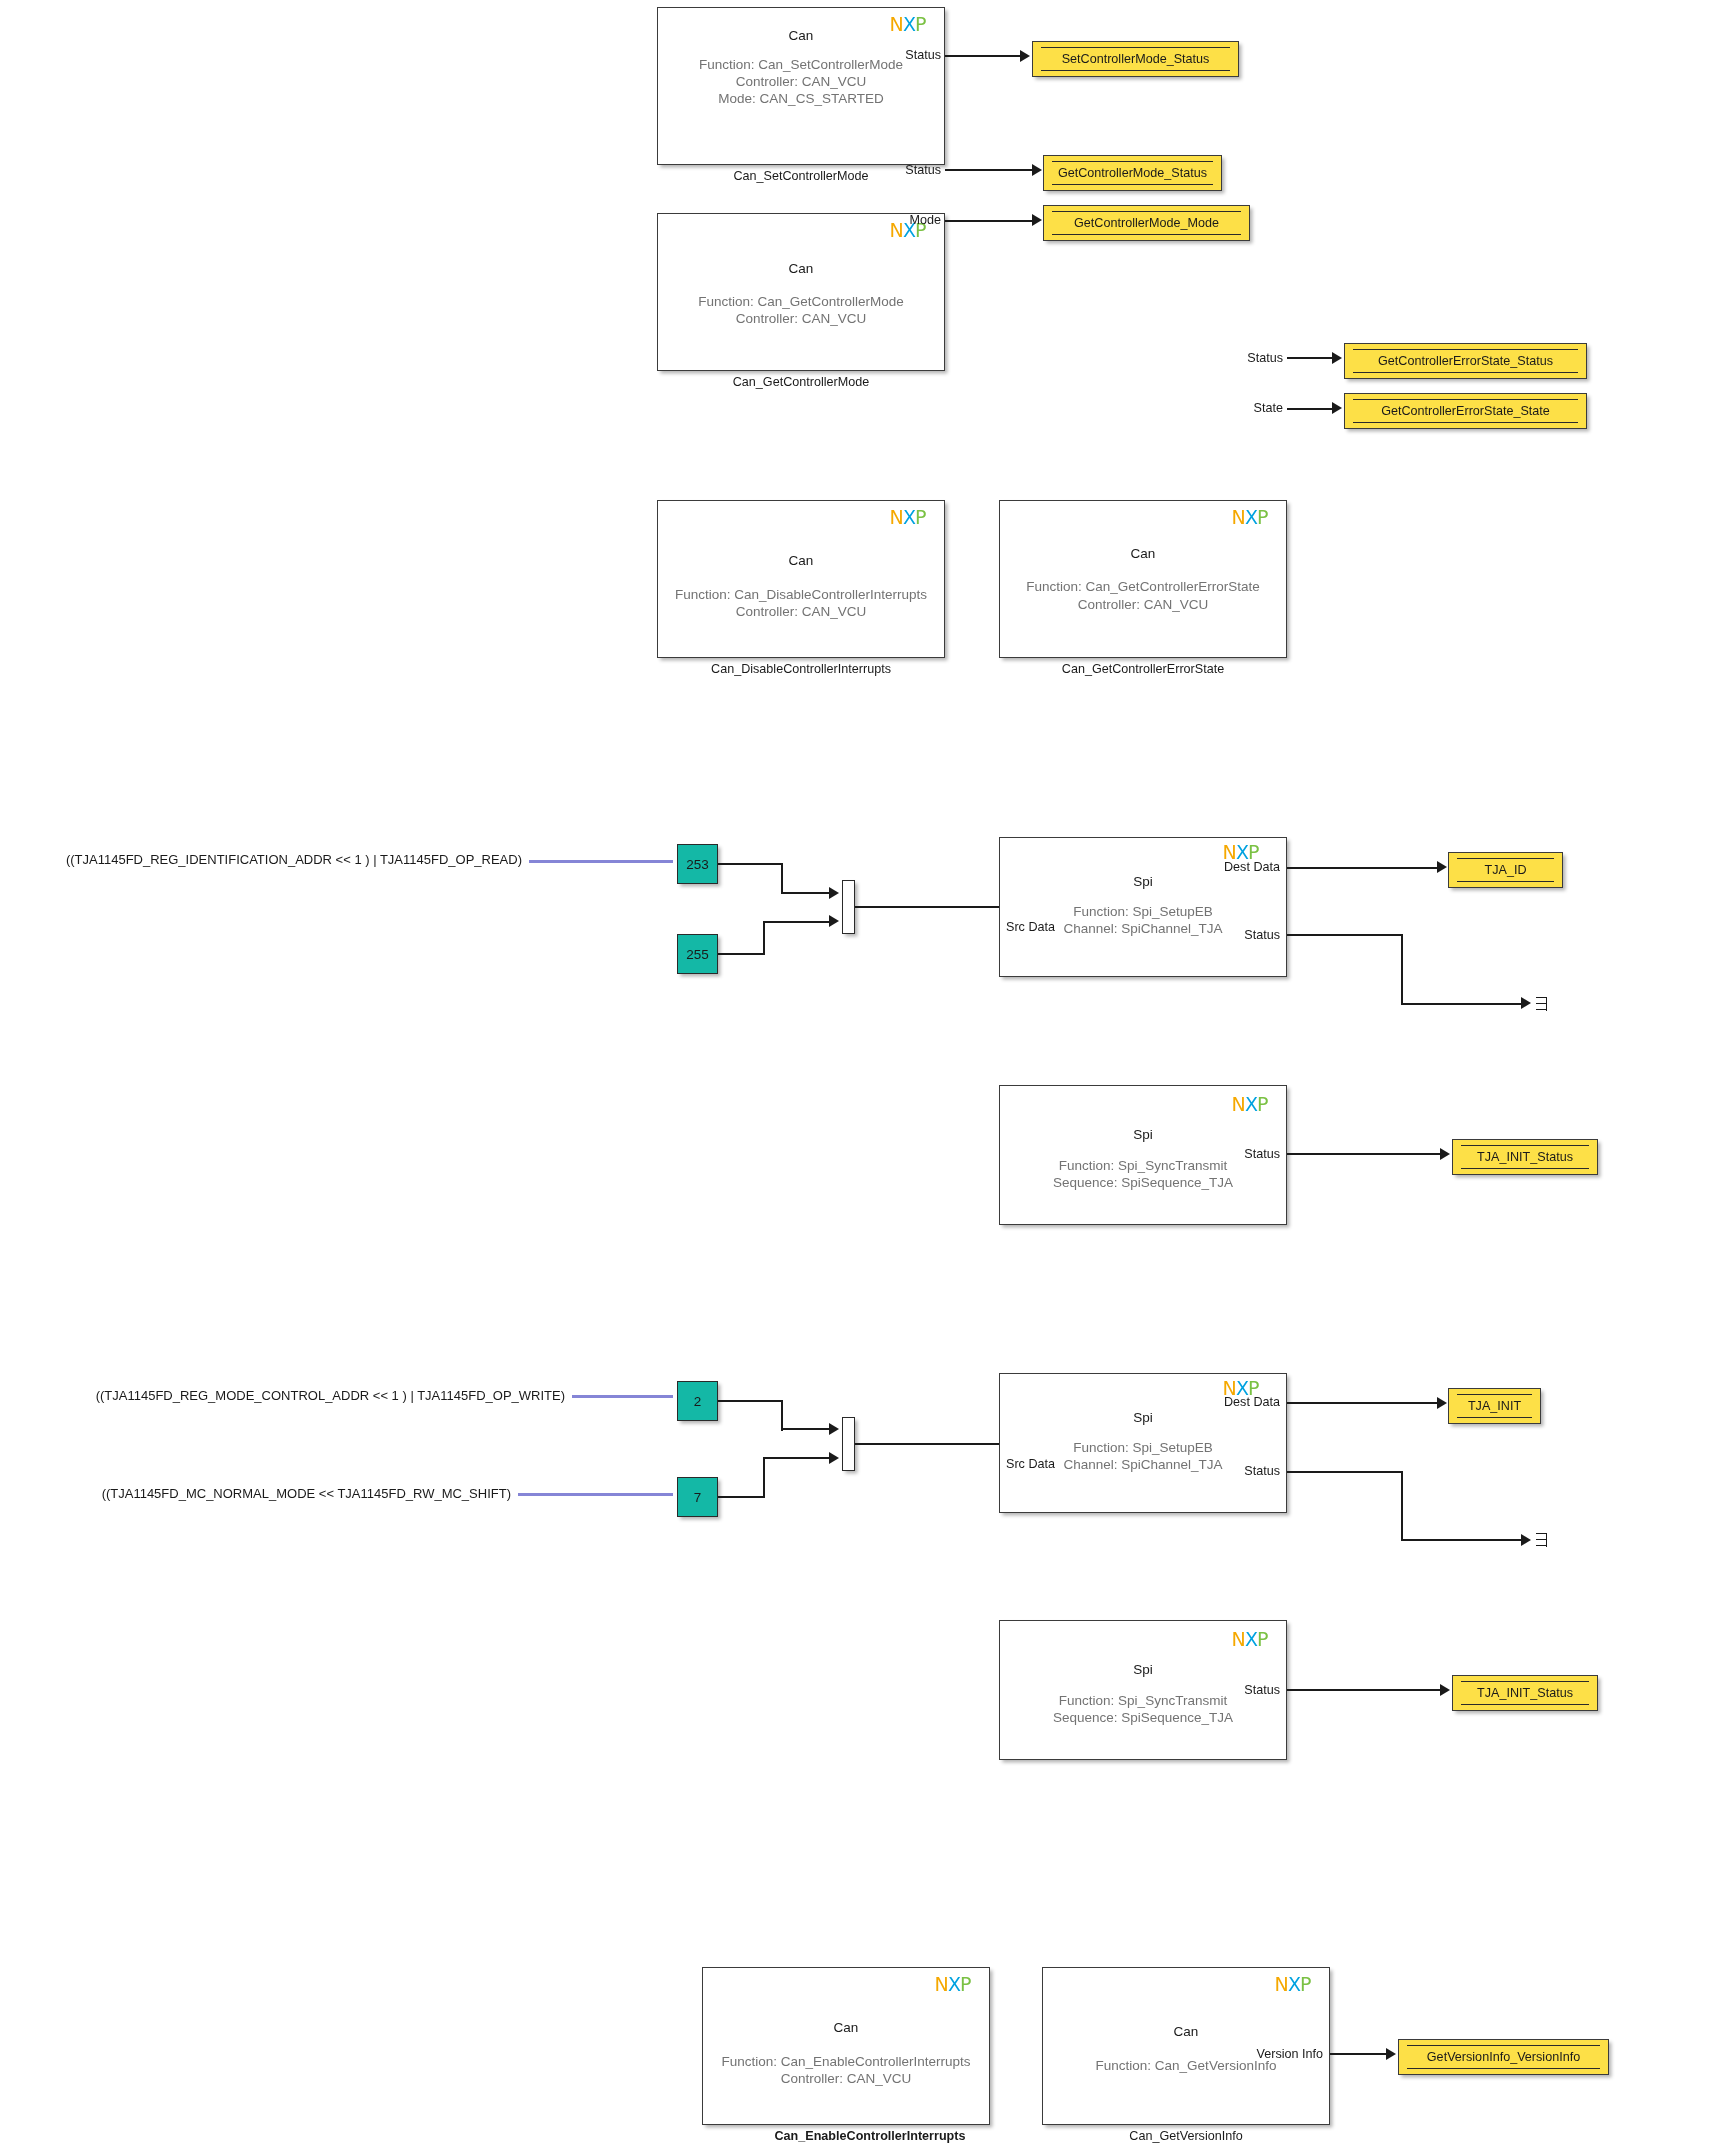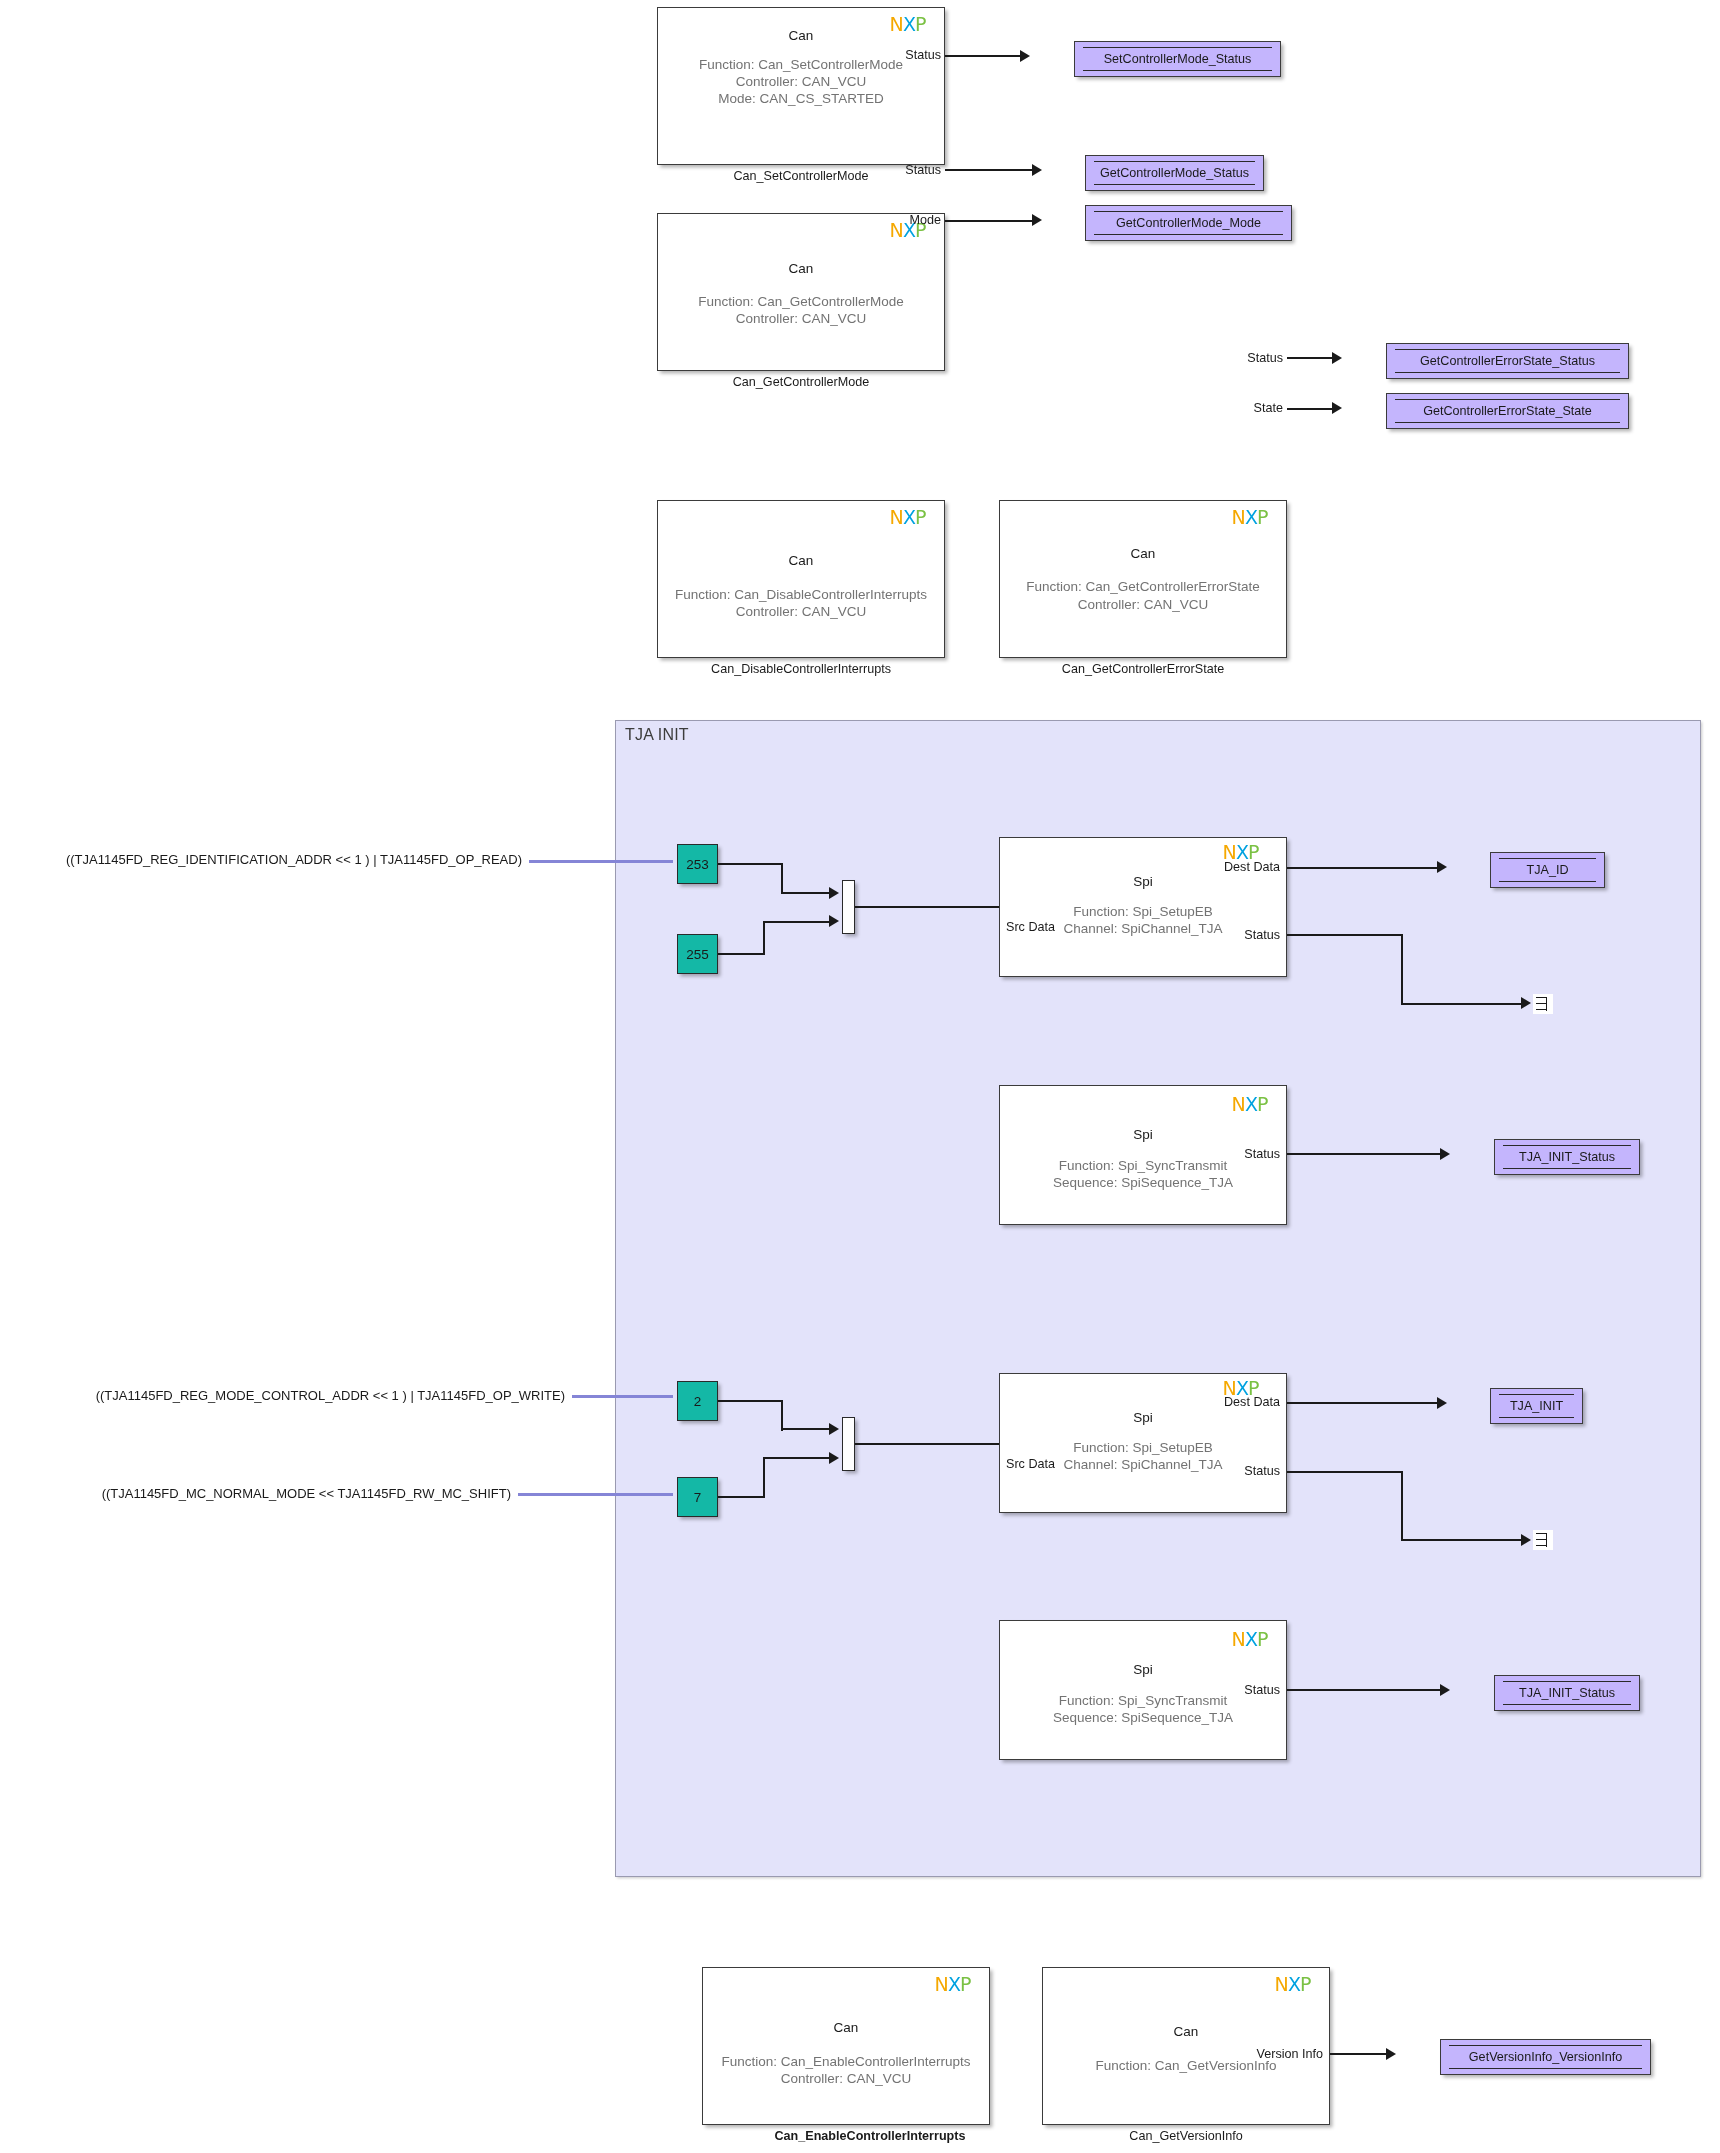--- a/index.html
+++ b/index.html
@@ -94,28 +94,27 @@
     white-space: nowrap;
     font-family: "DejaVu Sans", sans-serif;
   }
   .nxp .n { color: #f5a800; }
   .nxp .x { color: #00a2e0; }
   .nxp .p { color: #7ac143; }
 
   
   .dsw {
     position: absolute;
-    background: #c4b5fd;
+    background: #fde047;
     border: 1.4px solid #3b3b3b;
     box-shadow: 2.7px 2.7px 3.6px rgba(0,0,0,0.30);
     box-sizing: border-box;
     display: flex;
     align-items: center;
     justify-content: center;
-    margin-left: 42px;
   }
   .dsw .rule {
     position: absolute;
     left: 8px;
     right: 8px;
     height: 0;
     border-top: 1.4px solid #2a2a2a;
   }
   .dsw .rule.top { top: 5.4px; }
   .dsw .rule.bot { bottom: 5.4px; }
@@ -195,23 +194,20 @@
     color: #1a1a1a;
     white-space: nowrap;
     text-align: right;
   }
 </style>
 </head>
 <body>
 
 <div id="canvas">
 
-  <div class="region" style="left:615px; top:720px; width:1086px; height:1157px;">
-    <div class="region-label">TJA INIT</div>
-  </div>
 
   <div class="fblock" style="left:657px; top:7.2px; width:288px; height:158px;">
     <div class="nxp" style="right:14.4px; top:7.2px;">
       <span class="n">N</span><span class="x">X</span><span class="p">P</span>
     </div>
     <div class="fb-title" style="top:20px;">Can</div>
     <div class="fb-body" style="top:48px;">Function: Can_SetControllerMode</div>
     <div class="fb-body" style="top:65px;">Controller: CAN_VCU</div>
     <div class="fb-body" style="top:82px;">Mode: CAN_CS_STARTED</div>
   </div>

